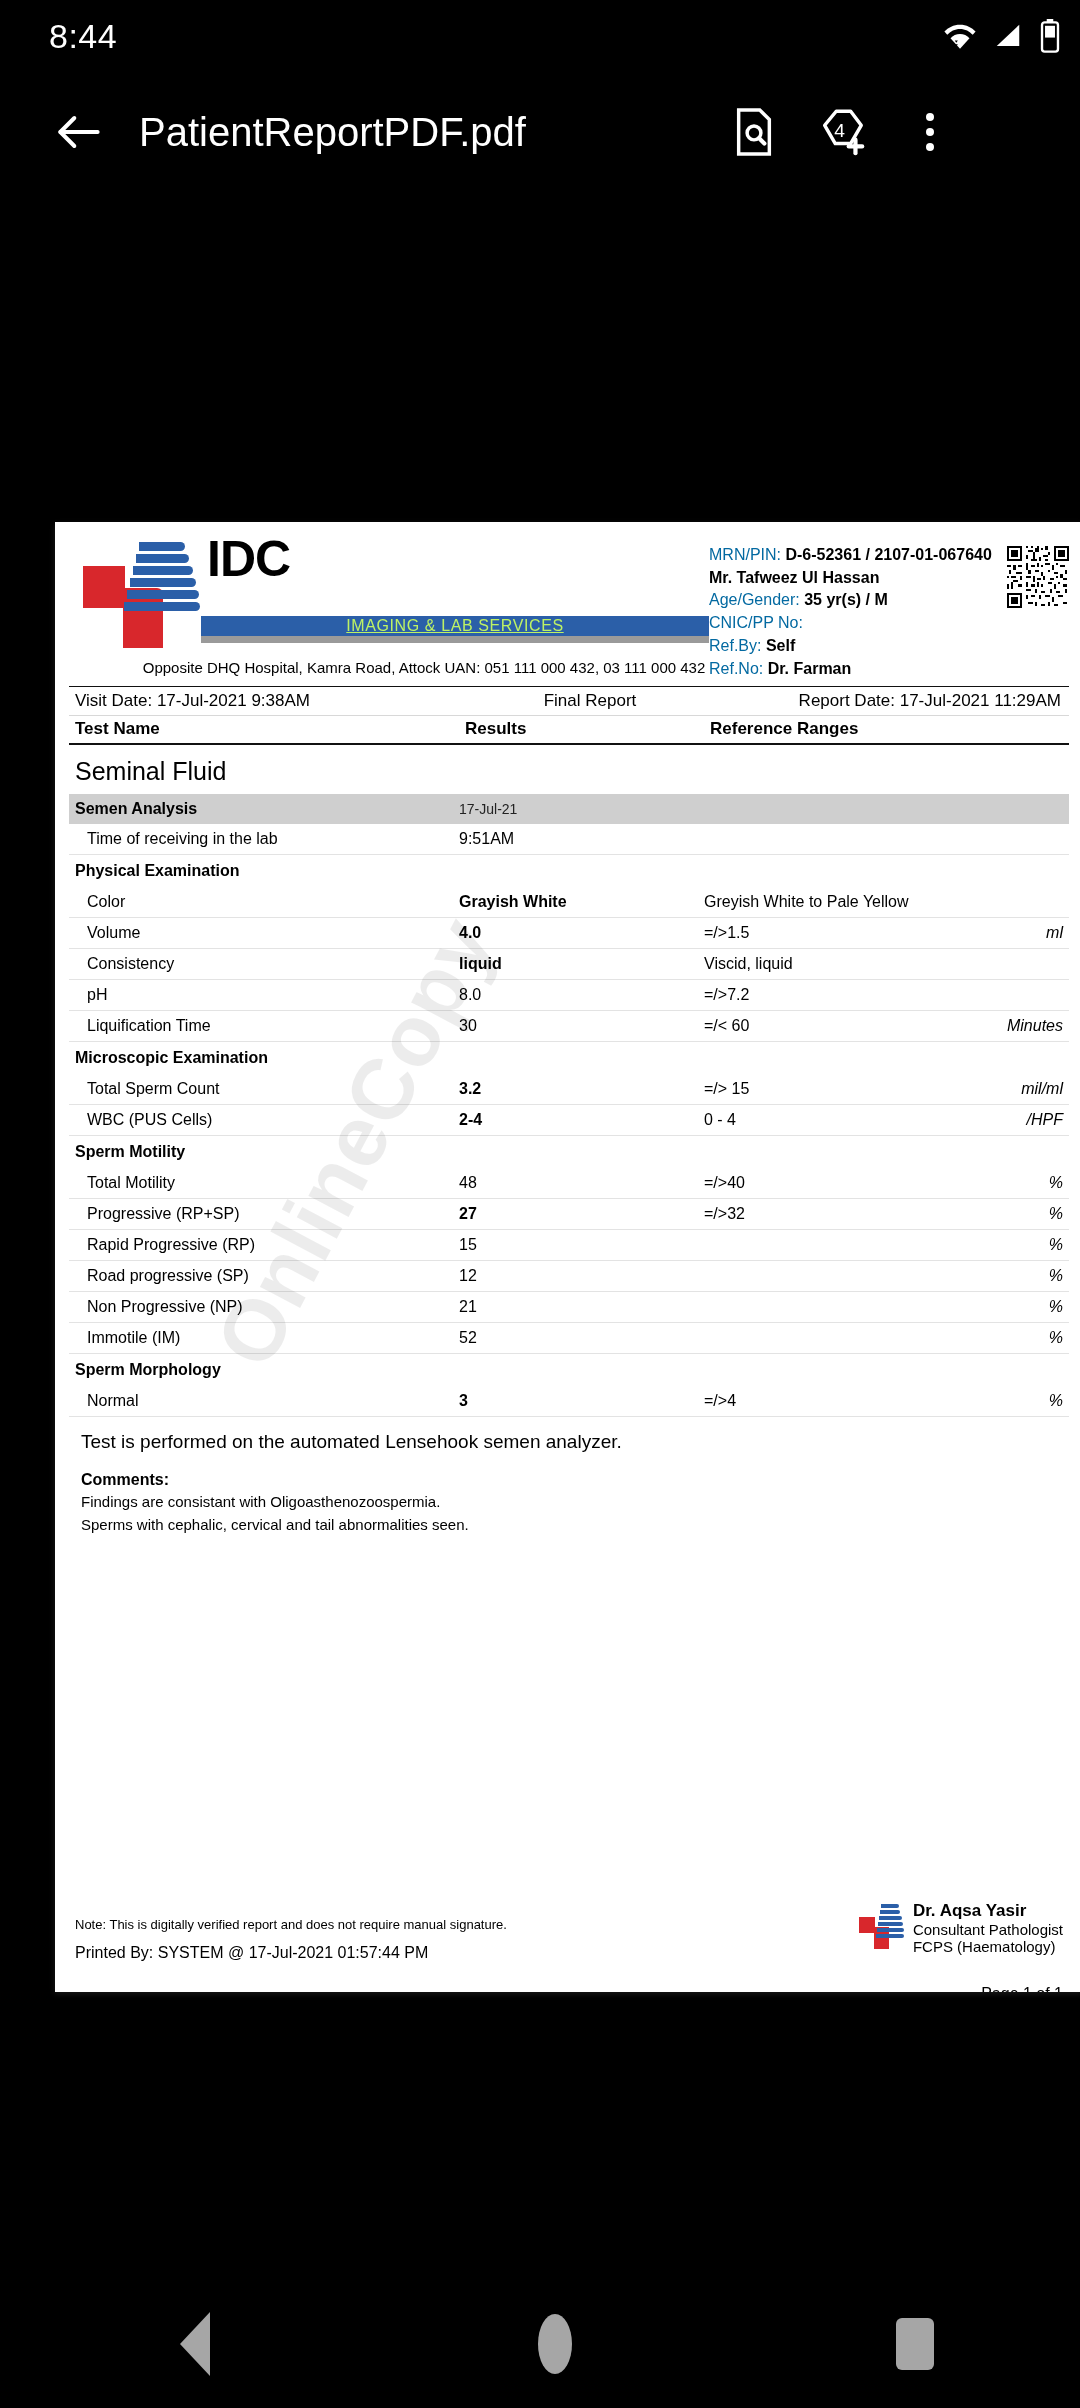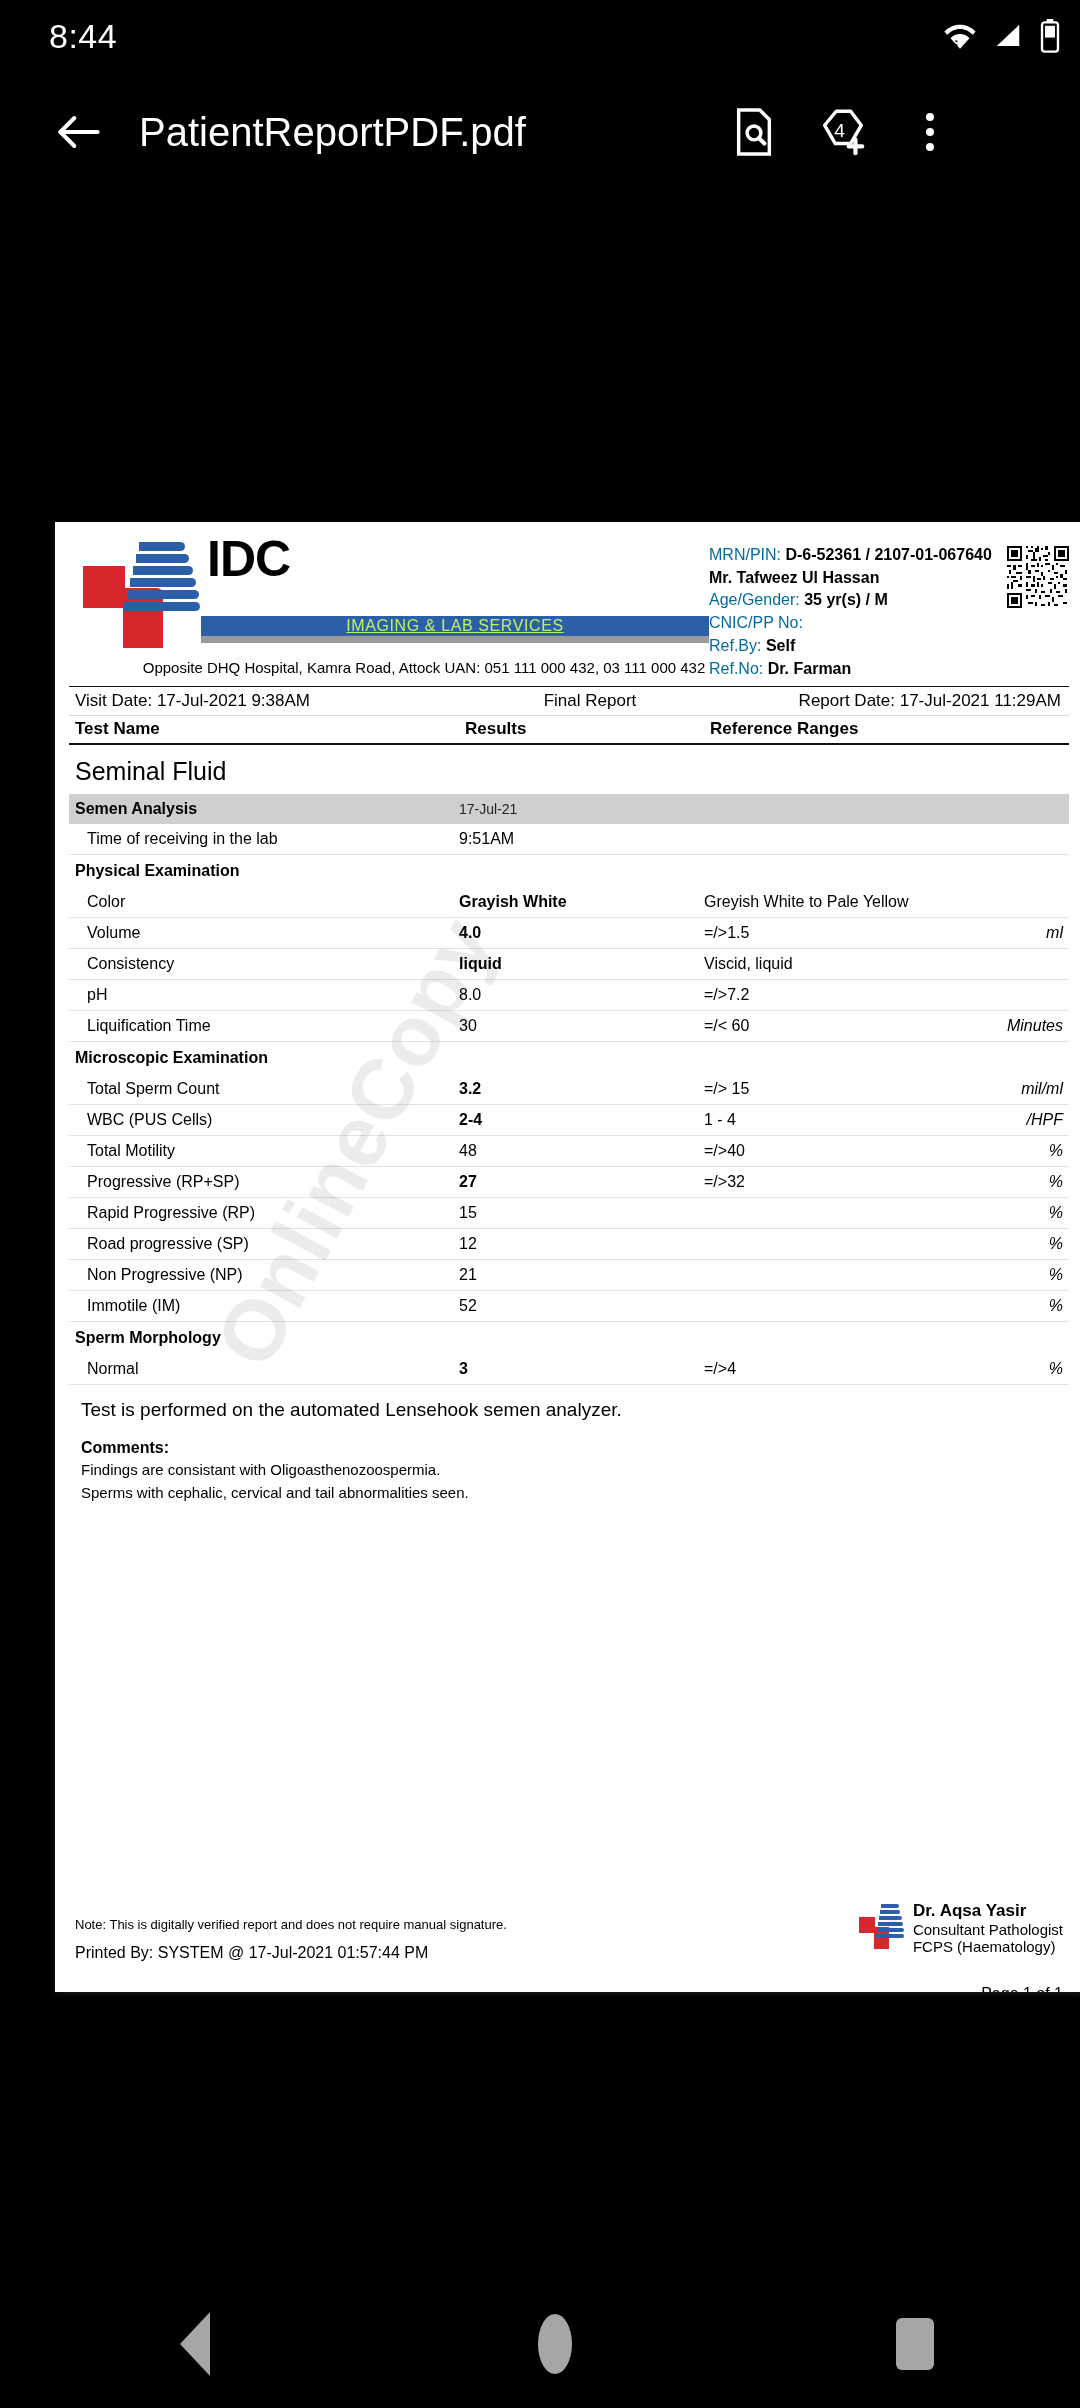--- a/index.html
+++ b/index.html
@@ -385,22 +385,25 @@
           </div>
           <div class="row item b">
             <div class="c1">Total Sperm Count</div>
             <div class="c2">3.2</div>
             <div class="c3">=/&gt; 15</div>
             <div class="c4">mil/ml</div>
           </div>
           <div class="row item b">
             <div class="c1">WBC (PUS Cells)</div>
             <div class="c2">2-4</div>
-            <div class="c3">1 - 4</div>
+            <div class="c3">0 - 4</div>
             <div class="c4">/HPF</div>
+          </div>
+          <div class="row group">
+            <div class="c1">Sperm Motility</div>
           </div>
           <div class="row item">
             <div class="c1">Total Motility</div>
             <div class="c2">48</div>
             <div class="c3">=/&gt;40</div>
             <div class="c4">%</div>
           </div>
           <div class="row item b">
             <div class="c1">Progressive (RP+SP)</div>
             <div class="c2">27</div>

